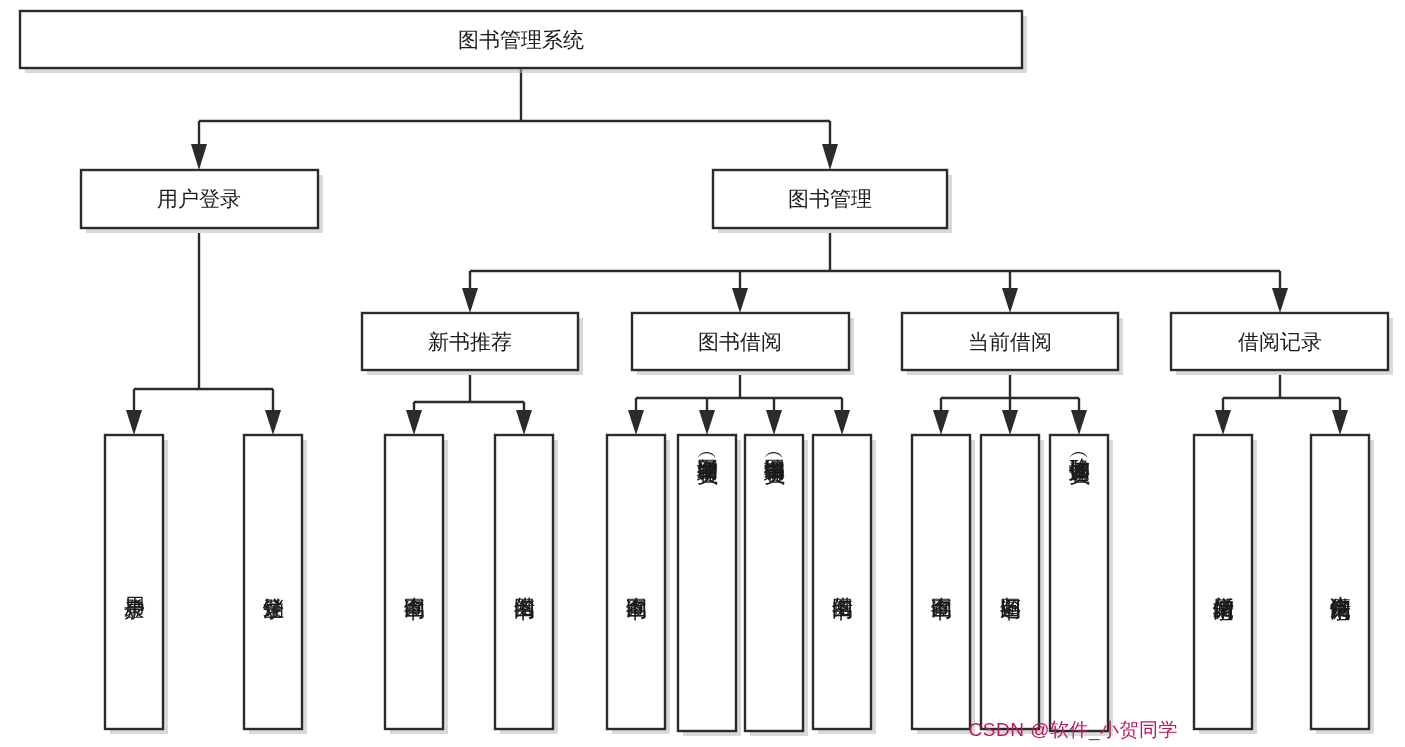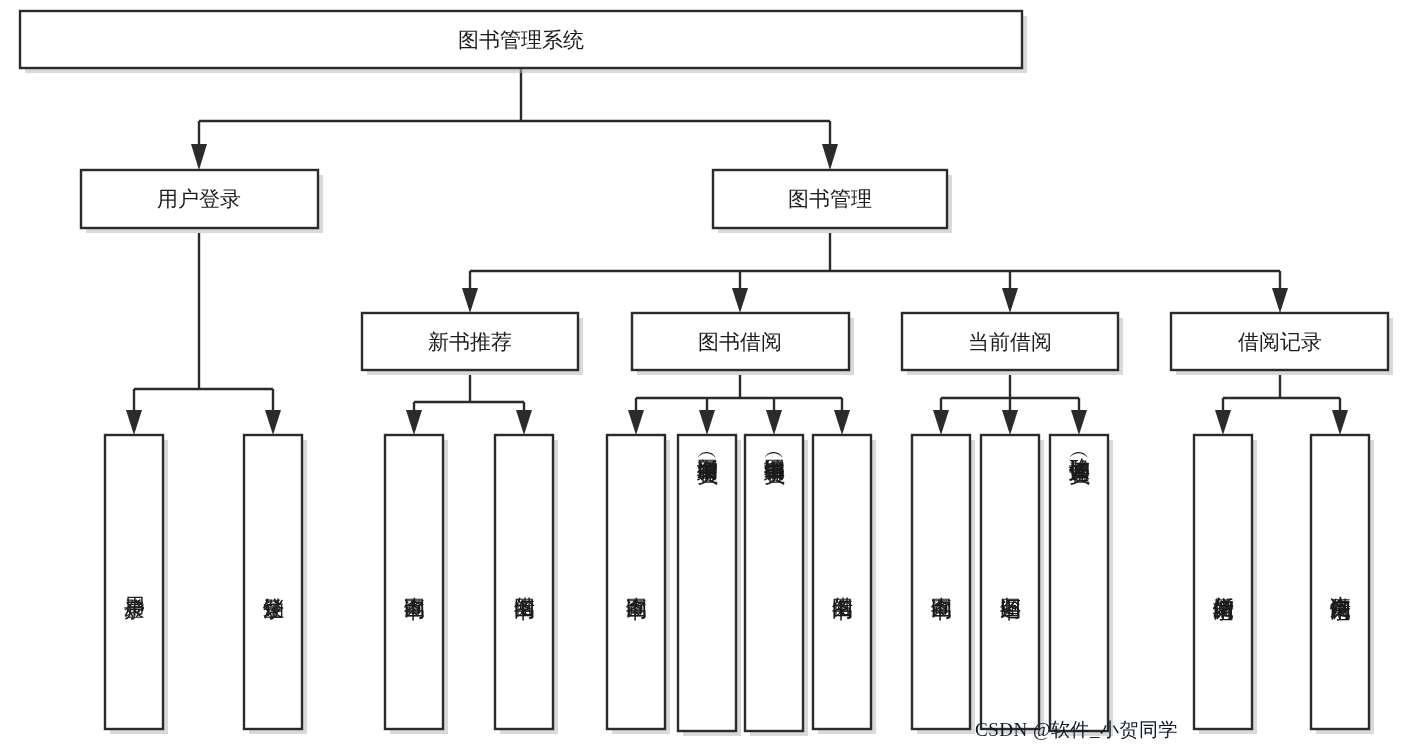--- a/index.html
+++ b/index.html
@@ -66,23 +66,23 @@
     writing-mode: vertical-rl;
     text-orientation: upright;
     letter-spacing: 1px;
     white-space: nowrap;
     text-align: center;
   }
   .watermark {
     position: absolute;
     right: 14px;
     bottom: 4px;
-    font-family: Liberation Serif, serif;
+    font-family: Liberation Sans, sans-serif;
     font-size: 19px;
-    color: #0f172a;
+    color: #be185d;
     letter-spacing: 0.5px;
     user-select: none;
   }
 </style>
 </head>
 <body>
 
 <div id="diagram-root">
 
   <svg id="flow-svg" viewBox="0 0 1405 747">

